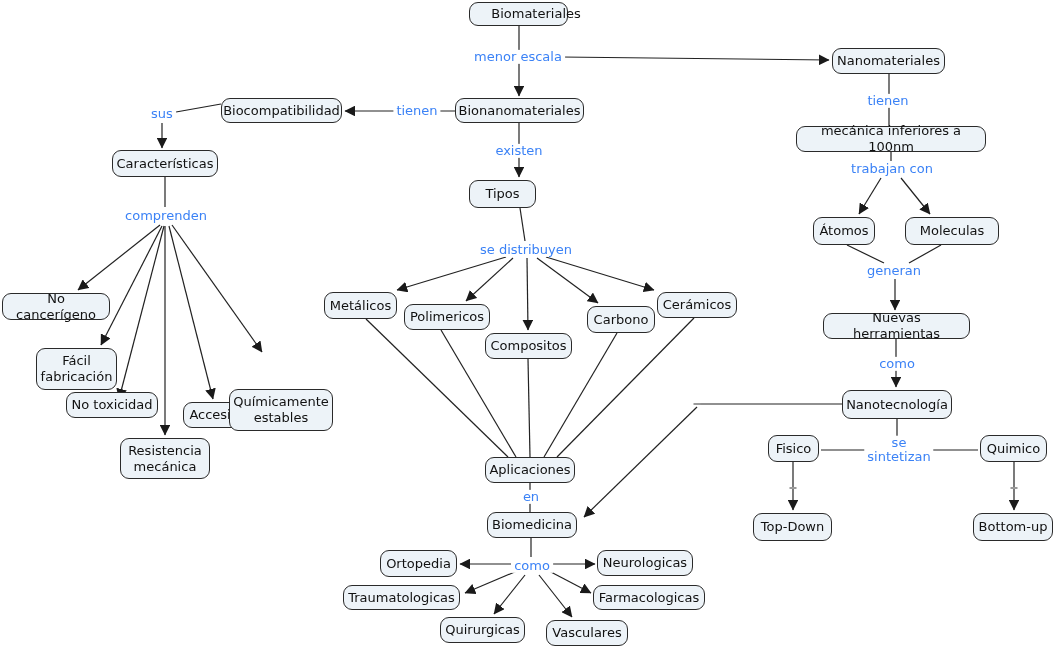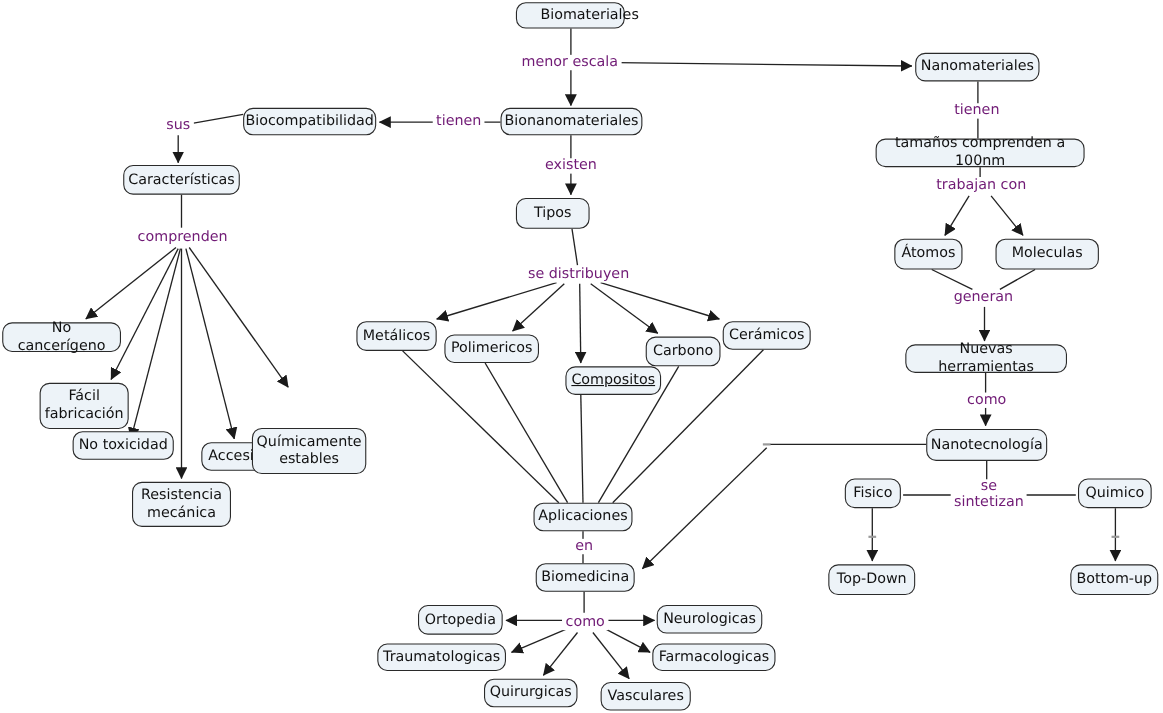--- a/index.html
+++ b/index.html
@@ -34,21 +34,21 @@
     z-index: 3;
     cursor: default;
   }
   .link-label {
     position: absolute;
     transform: translate(-50%, -50%);
     background: #ffffff;
     padding: 0 3px;
     font-size: 13px;
     line-height: 1.1;
-    color: #701a75;
+    color: #3b82f6;
     white-space: pre;
     text-align: center;
     z-index: 2;
   }
   .tick {
     position: absolute;
     width: 7px;
     height: 2px;
     background: #9a9a9a;
     transform: translate(-50%, -50%);
@@ -123,32 +123,32 @@
 fabricación</div>
     <div class="node" style="left: 66px; top: 392px; width: 92px; height: 26px;">No toxicidad</div>
     <div class="node" style="left: 183px; top: 402px; width: 74px; height: 26px;">Accesible</div>
     <div class="node" style="left: 229px; top: 354px; width: 104px; height: 42px; margin-top: 35px;">Químicamente
 estables</div>
     <div class="node" style="left: 120px; top: 438px; width: 90px; height: 41px;">Resistencia
 mecánica</div>
     <div class="node" style="left: 469px; top: 180px; width: 67px; height: 28px;">Tipos</div>
     <div class="node" style="left: 324px; top: 292px; width: 73px; height: 27px;">Metálicos</div>
     <div class="node" style="left: 404px; top: 304px; width: 86px; height: 26px;">Polimericos</div>
-    <div class="node" style="left: 514px; top: 333px; width: 87px; height: 26px; text-decoration: underline;">Compositos</div>
+    <div class="node" style="left: 485px; top: 333px; width: 87px; height: 26px;">Compositos</div>
     <div class="node" style="left: 587px; top: 306px; width: 68px; height: 27px;">Carbono</div>
     <div class="node" style="left: 657px; top: 292px; width: 80px; height: 26px;">Cerámicos</div>
     <div class="node" style="left: 485px; top: 457px; width: 90px; height: 26px;">Aplicaciones</div>
     <div class="node" style="left: 487px; top: 512px; width: 90px; height: 26px;">Biomedicina</div>
     <div class="node" style="left: 380px; top: 550px; width: 77px; height: 27px;">Ortopedia</div>
     <div class="node" style="left: 597px; top: 550px; width: 96px; height: 26px;">Neurologicas</div>
     <div class="node" style="left: 343px; top: 585px; width: 117px; height: 25px;">Traumatologicas</div>
     <div class="node" style="left: 593px; top: 585px; width: 112px; height: 25px;">Farmacologicas</div>
     <div class="node" style="left: 440px; top: 617px; width: 85px; height: 26px;">Quirurgicas</div>
     <div class="node" style="left: 546px; top: 620px; width: 82px; height: 26px;">Vasculares</div>
-    <div class="node" style="left: 796px; top: 126px; width: 190px; height: 26px;">tamaños comprenden a 100nm</div>
+    <div class="node" style="left: 796px; top: 126px; width: 190px; height: 26px;">mecánica inferiores a 100nm</div>
     <div class="node" style="left: 813px; top: 217px; width: 62px; height: 28px;">Átomos</div>
     <div class="node" style="left: 905px; top: 217px; width: 94px; height: 28px;">Moleculas</div>
     <div class="node" style="left: 823px; top: 313px; width: 147px; height: 26px;">Nuevas herramientas</div>
     <div class="node" style="left: 842px; top: 390px; width: 110px; height: 29px;">Nanotecnología</div>
     <div class="node" style="left: 768px; top: 435px; width: 51px; height: 27px;">Fisico</div>
     <div class="node" style="left: 980px; top: 435px; width: 67px; height: 27px;">Quimico</div>
     <div class="node" style="left: 753px; top: 513px; width: 79px; height: 28px;">Top-Down</div>
     <div class="node" style="left: 973px; top: 513px; width: 80px; height: 28px;">Bottom-up</div>
     <div class="link-label" style="left: 518px; top: 57px;">menor escala</div>
     <div class="link-label" style="left: 417px; top: 111px;">tienen</div>

